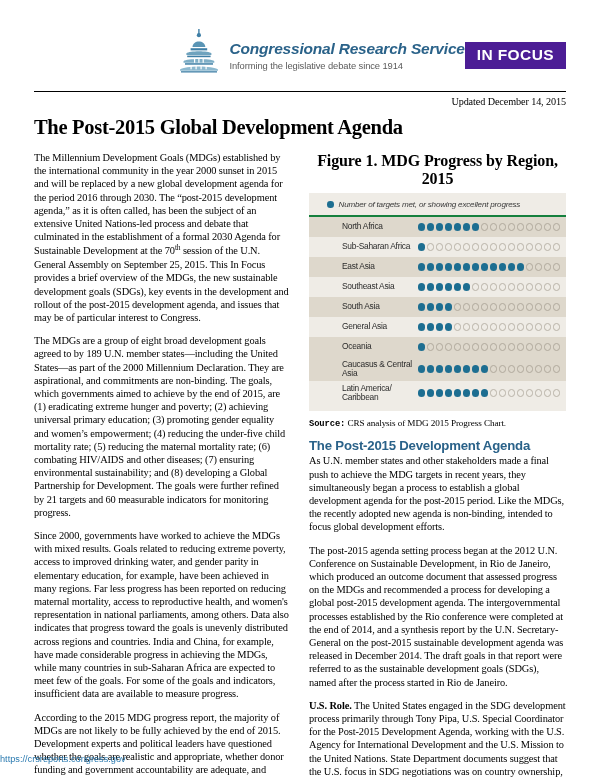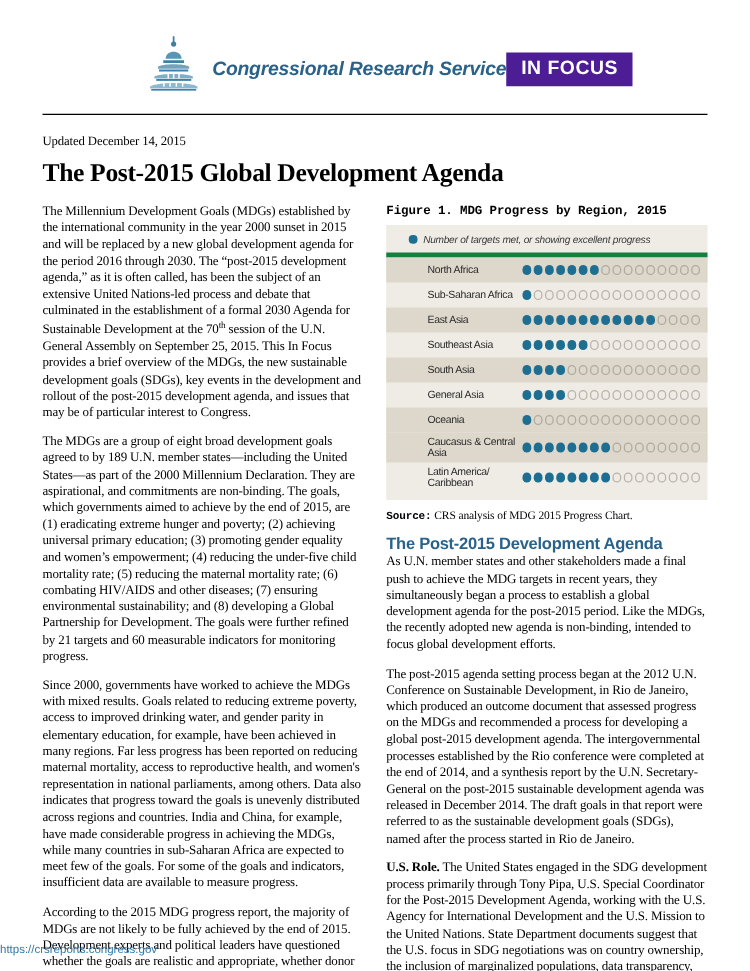--- a/index.html
+++ b/index.html
@@ -20,21 +20,21 @@
     height: 777px;
     box-sizing: border-box;
     padding: 28px 34px 0 34px;
     position: relative;
   }
 
   
   .masthead {
     display: flex;
     align-items: flex-start;
-    justify-content: center;
+    justify-content: flex-end;
     height: 60px;
   }
   .brand {
     display: flex;
     align-items: center;
     gap: 8px;
     padding-left: 22px;
   }
   .dome-icon { flex: 0 0 auto; }
   .brand-text { padding-top: 6px; }
@@ -62,23 +62,23 @@
     font-size: 15.5px;
     letter-spacing: 0.4px;
     padding: 4px 12px 5px 12px;
     margin-top: 14px;
   }
   .rule {
     border-top: 1.3px solid #000000;
     margin-top: 3px;
   }
   .updated {
-    text-align: left;
+    text-align: right;
     font-size: 10.2px;
-    margin-top: 16px;
+    margin-top: 4px;
     letter-spacing: -0.1px;
   }
 
   h1.doc-title {
     font-family: "Liberation Serif", serif;
     font-weight: bold;
     font-size: 20.5px;
     margin: 9px 0 12px 0;
     letter-spacing: -0.3px;
   }
@@ -105,37 +105,38 @@
     font-size: 13.2px;
     font-weight: bold;
     margin: 2px 0 1px 0;
     line-height: 1.15;
     letter-spacing: -0.2px;
   }
   .sup { font-size: 7.4px; vertical-align: super; }
 
   
   .fig-title {
-    font-family: Liberation Mono, monospace;
+    font-family: Liberation Serif, serif;
     font-weight: bold;
-    font-size: 10px;
+    font-size: 16px;
     margin: 1px 0 5px 0;
     letter-spacing: -0.1px;
+    text-align: center;
   }
   .fig-box {
     background: #efece6;
     padding: 0 0 6px 0;
     margin-bottom: 7px;
   }
   .fig-legend {
     display: flex;
     align-items: center;
     gap: 5px;
     padding: 7px 10px 6px 18px;
-    border-bottom: 4px solid #15803d;
+    border-bottom: 2px solid #15803d;
   }
   .legend-dot {
     width: 6.5px; height: 6.5px;
     border-radius: 50%;
     background: #1d6e91;
     flex: 0 0 auto;
   }
   .legend-label {
     font-family: "Liberation Sans", sans-serif;
     font-style: italic;
@@ -219,20 +220,21 @@
             <rect x="26.6" y="30.8" width="1.2" height="4" fill="#ffffff"></rect>
             <rect x="14.5" y="38" width="1.2" height="3.3" fill="#ffffff"></rect>
             <rect x="19.5" y="38" width="1.2" height="3.3" fill="#ffffff"></rect>
             <rect x="24.5" y="38" width="1.2" height="3.3" fill="#ffffff"></rect>
             <rect x="29.5" y="38" width="1.2" height="3.3" fill="#ffffff"></rect>
           </g>
         </svg>
       </span>
       <span class="brand-text">
         <div class="brand-name">Congressional Research Service</div>
+        <div class="brand-tag">Informing the legislative debate since 1914</div>
       </span>
     </div>
     <div class="infocus-badge">IN FOCUS</div>
   </div>
 
   <div class="rule"></div>
   <div class="updated">Updated December 14, 2015</div>
 
   <h1 class="doc-title">The Post-2015 Global Development Agenda</h1>
 

